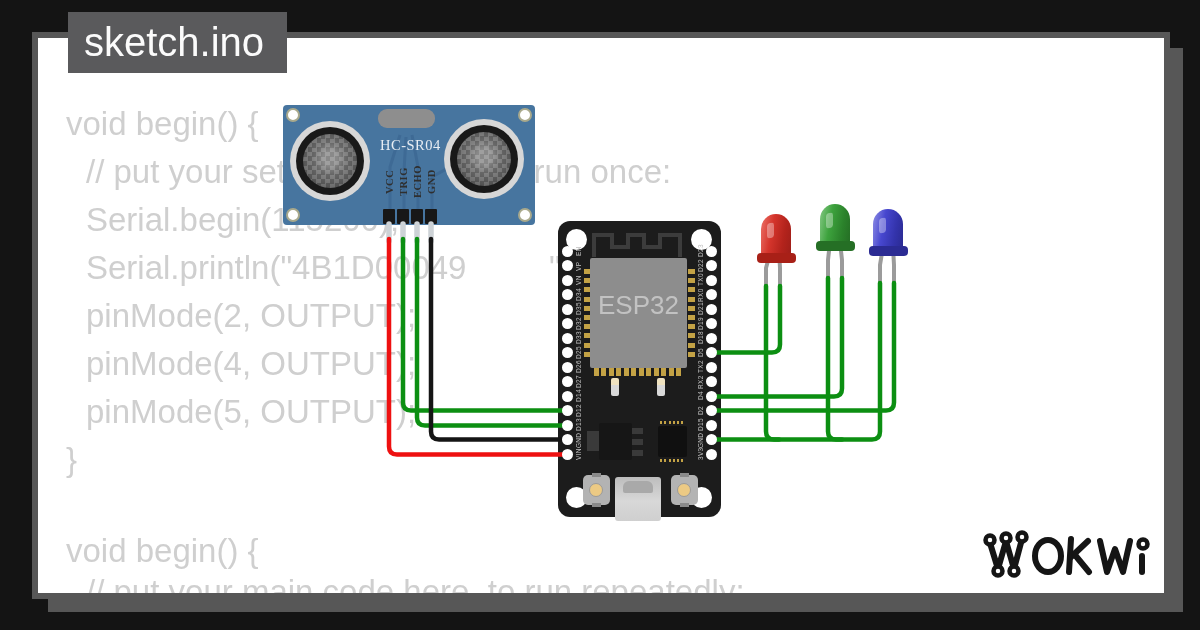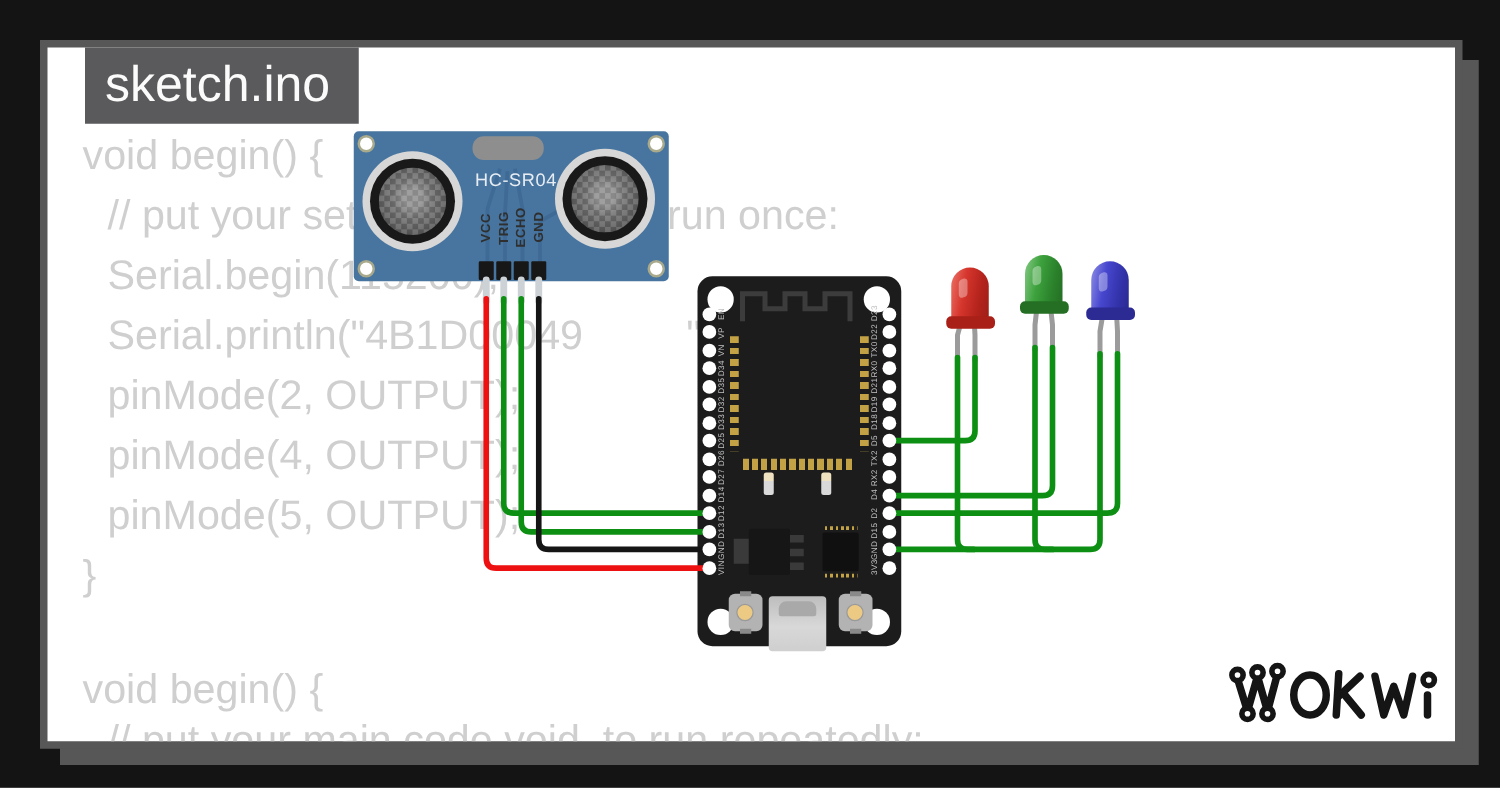--- a/index.html
+++ b/index.html
@@ -3,25 +3,25 @@
 <meta charset="utf-8">
 <style>
   html,body{margin:0;padding:0;background:#141414;}
   #root{position:relative;width:1200px;height:630px;background:#141414;overflow:hidden;
         font-family:"Liberation Sans",sans-serif;}
   .shadow{position:absolute;left:48px;top:48px;width:1135px;height:564px;background:#575757;}
   .frame{position:absolute;left:32px;top:32px;width:1138px;height:567px;background:#575757;}
   .canvas{position:absolute;left:38px;top:38px;width:1126px;height:555px;background:#ffffff;overflow:hidden;}
   .code-line{position:absolute;left:28px;font-size:33px;line-height:40px;color:#cfcfcf;white-space:pre;}
   .code-line.ind{left:48px;}
-  .tab{position:absolute;left:68px;top:12px;width:219px;height:61px;background:#5a5a5c;z-index:40;margin-top:26px;}
+  .tab{position:absolute;left:68px;top:12px;width:219px;height:61px;background:#5a5a5c;z-index:40;}
   .tab-label{display:block;padding-left:16px;line-height:60px;font-size:40px;color:#fbfbfb;}
 
   
-  .sensor{position:absolute;left:283px;top:105px;width:252px;height:120px;background:#47759f;border-radius:4px;z-index:10;}
+  .sensor{position:absolute;left:283px;top:105px;width:252px;height:120px;background:#47759f;border-radius:4px;z-index:10;font-family:Liberation Serif, serif;}
   .s-trace{position:absolute;left:0;top:0;}
   .s-hole{position:absolute;width:14px;height:14px;border-radius:50%;background:#fff;border:2px solid #a9a98c;box-sizing:border-box;}
   .txd{position:absolute;width:80px;height:80px;border-radius:50%;background:#d7d7d7;}
   .txd-ring{position:absolute;left:6px;top:6px;width:68px;height:68px;border-radius:50%;background:#191919;}
   .txd-mesh{position:absolute;left:13px;top:13px;width:54px;height:54px;border-radius:50%;
       background:
         radial-gradient(circle at 50% 45%, rgba(255,255,255,0.30) 0 18%, rgba(255,255,255,0.10) 40%, rgba(0,0,0,0.15) 85%),
         conic-gradient(#757575 25%, #565656 0 50%, #757575 0 75%, #565656 0);
       background-size:100% 100%, 9px 9px;}
   .crystal{position:absolute;left:95px;top:4px;width:57px;height:19px;border-radius:9px;background:#8e8e8e;}
@@ -92,21 +92,21 @@
   <div class="canvas">
     <div class="code-line" style="top:66px">void begin() {</div>
     <div class="code-line ind" style="top:114px">// put your setup code here, to run once:</div>
     <div class="code-line ind" style="top:162px">Serial.begin(115200);</div>
     <div class="code-line ind" style="top:210px">Serial.println("4B1D00049         ");</div>
     <div class="code-line ind" style="top:258px">pinMode(2, OUTPUT);</div>
     <div class="code-line ind" style="top:306px">pinMode(4, OUTPUT);</div>
     <div class="code-line ind" style="top:354px">pinMode(5, OUTPUT);</div>
     <div class="code-line" style="top:402px">}</div>
     <div class="code-line" style="top:493px">void begin() {</div>
-    <div class="code-line ind" style="top:534px">// put your main code void, to run repeatedly:</div>
+    <div class="code-line ind" style="top:534px">// put your main code here, to run repeatedly:</div>
   </div>
 
   <div class="sensor">
     <svg class="s-trace" width="252" height="120">
       <path d="M107 105 L107 62 L117 30" stroke="#3e6a95" stroke-width="3" fill="none"></path>
       <path d="M121 105 L121 66 L123 32" stroke="#3e6a95" stroke-width="3" fill="none"></path>
       <path d="M135 105 L135 62 L129 30" stroke="#3e6a95" stroke-width="3" fill="none"></path>
       <path d="M149 105 L149 72 L185 52" stroke="#3e6a95" stroke-width="3" fill="none"></path>
     </svg>
     <div class="s-hole" style="left:3px;top:3px"></div>
@@ -137,20 +137,23 @@
     <div class="b-hole" style="left:8px;top:8px"></div>
     <div class="b-hole" style="left:133px;top:8px"></div>
     <div class="b-hole" style="left:8px;top:266px"></div>
     <div class="b-hole" style="left:133px;top:266px"></div>
     <svg class="antenna" width="106" height="34">
       <path d="M8 31 V9 H26 V21 H42 V9 H58 V21 H74 V9 H94 V31" stroke="#3c3c3c" stroke-width="4" fill="none"></path>
     </svg>
     <div class="mpins-l"></div>
     <div class="mpins-r"></div>
     <div class="mpins-b"></div>
+    <div class="module">
+      <div class="chip-label">ESP32</div>
+    </div>
     <div class="cap" style="left:53px;top:157px"></div>
     <div class="cap" style="left:99px;top:157px"></div>
     <div class="reg-tab"></div>
     <div class="reg-body"></div>
     <div class="reg-leg" style="top:207px"></div>
     <div class="reg-leg" style="top:218px"></div>
     <div class="reg-leg" style="top:229px"></div>
     <div class="qfn"></div>
     <div class="qfn-dots" style="left:102px;top:200px"></div>
     <div class="qfn-dots" style="left:102px;top:238px"></div>

